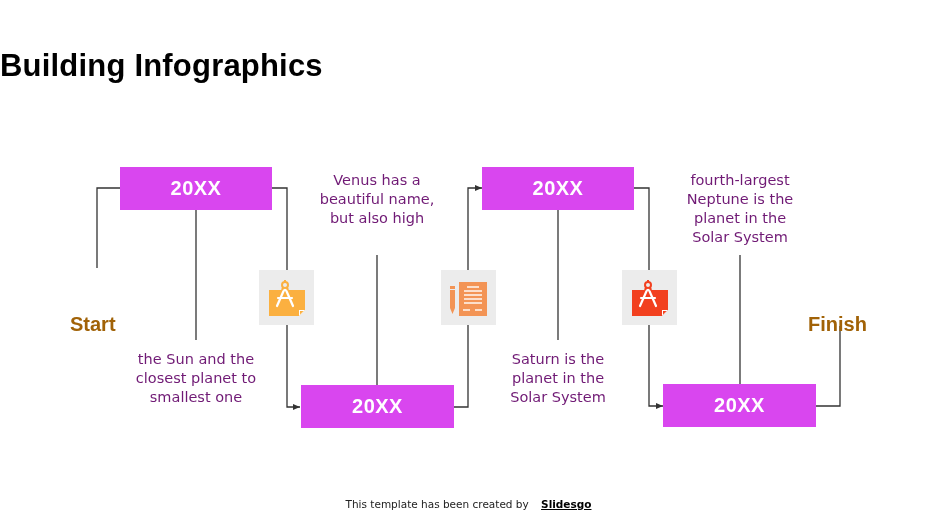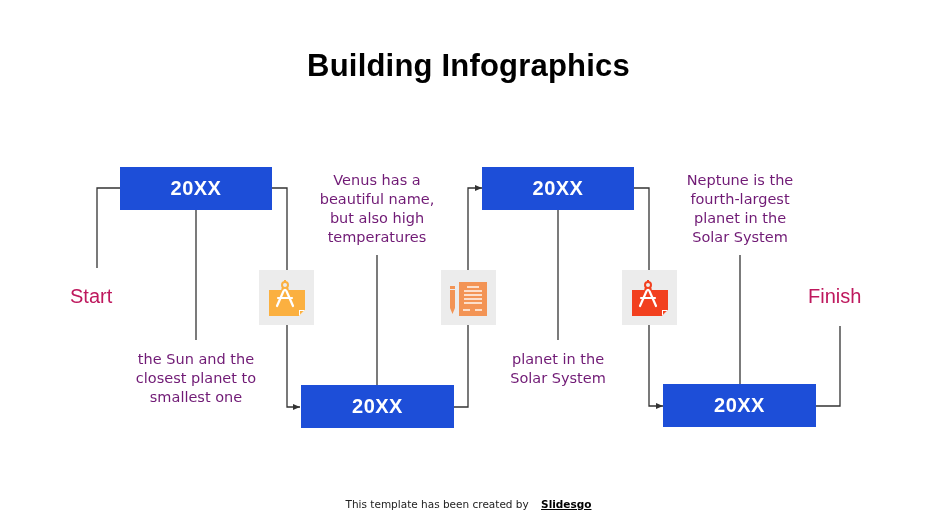--- a/index.html
+++ b/index.html
@@ -2,33 +2,33 @@
 <html><head>
   <meta charset="utf-8">
   <style>
     html, body { margin: 0; padding: 0; }
     body {
       width: 937px; height: 527px; background: #ffffff; position: relative; overflow: hidden;
       font-family: "DejaVu Sans", sans-serif; color: #111111;
     }
     .abs { position: absolute; }
     .title {
-      left: 0; top: 48px; width: 937px; text-align: center;
+      left: 0; top: 48px; width: 937px; text-align: left;
       font-family: "Liberation Sans", sans-serif; font-weight: bold; font-size: 31px; color: #000;
       letter-spacing: 0.2px;
     }
     .year-box {
-      background: #1d4ed8; color: #fff; display: flex; align-items: center; justify-content: center;
+      background: #d946ef; color: #fff; display: flex; align-items: center; justify-content: center;
       font-family: "Liberation Sans", sans-serif; font-weight: bold; font-size: 20px; letter-spacing: 0.5px;
     }
     .desc {
       text-align: center; font-family: "DejaVu Sans", sans-serif; font-size: 14.5px; line-height: 19px; color: #701a75;
     }
     .endpoint {
-      font-family: "Liberation Sans", sans-serif; font-weight: normal; font-size: 20px; color: #be185d;
+      font-family: "Liberation Sans", sans-serif; font-weight: bold; font-size: 20px; color: #a16207; margin-top: 28px;
     }
     .icon-tile {
       background: #ececec; display: flex; align-items: center; justify-content: center;
     }
     .footer {
       left: 0; top: 498px; width: 937px; text-align: center; font-size: 10.5px; color: #222;
       font-family: "DejaVu Sans", sans-serif;
     }
     .footer a { color: #000; font-weight: bold; text-decoration: underline; padding-left: 9px; }
     svg.lines { position: absolute; left: 0; top: 0; }
@@ -79,29 +79,29 @@
 
 <div class="abs desc" style="left:116px; top:350px; width:160px;">
   <div>the Sun and the</div>
   <div>closest planet to</div>
   <div>smallest one</div>
 </div>
 <div class="abs desc" style="left:297px; top:171px; width:160px;">
   <div>Venus has a</div>
   <div>beautiful name,</div>
   <div>but also high</div>
-  <div>temperatures</div>
 </div>
 <div class="abs desc" style="left:478px; top:350px; width:160px;">
+  <div>Saturn is the</div>
   <div>planet in the</div>
   <div>Solar System</div>
 </div>
 <div class="abs desc" style="left:660px; top:171px; width:160px;">
+  <div>fourth-largest</div>
   <div>Neptune is the</div>
-  <div>fourth-largest</div>
   <div>planet in the</div>
   <div>Solar System</div>
 </div>
 
 <div class="abs icon-tile" style="left:259px; top:270px; width:55px; height:55px;">
   <svg width="44" height="44" viewBox="0 0 44 44">
     <path d="M4 14 H40 V34 L34 40 H4 Z" fill="#fbb040"></path>
     <path d="M34 40 L34 34 L40 34 Z" fill="#fff"></path>
     <path d="M35 38.5 L35 35 L38.5 35 Z" fill="#fbb040"></path>
     <circle cx="20" cy="9" r="3" fill="none" stroke="#fbb040" stroke-width="2"></circle>

